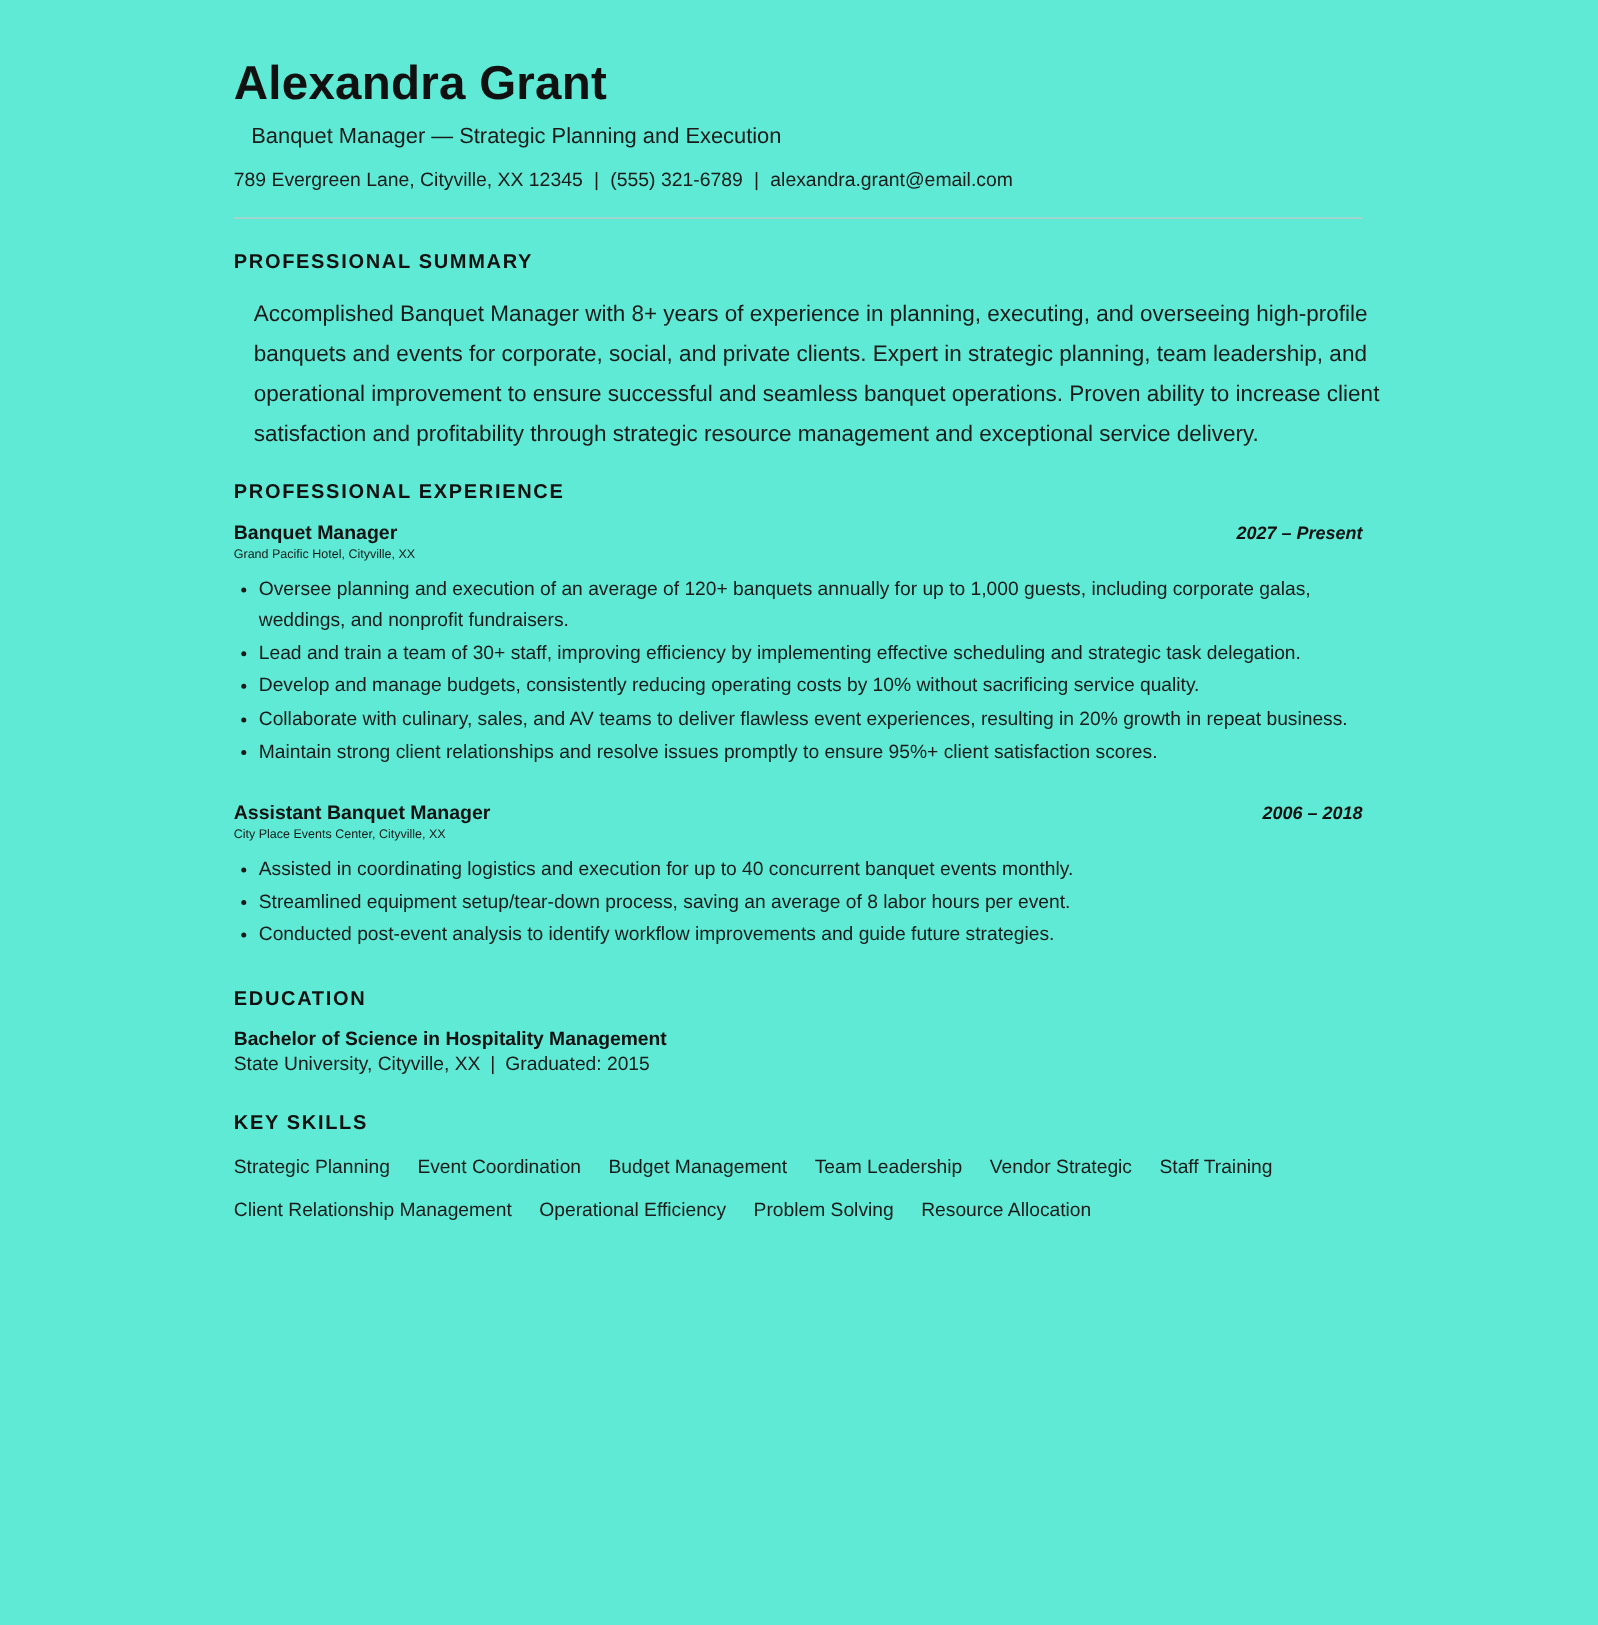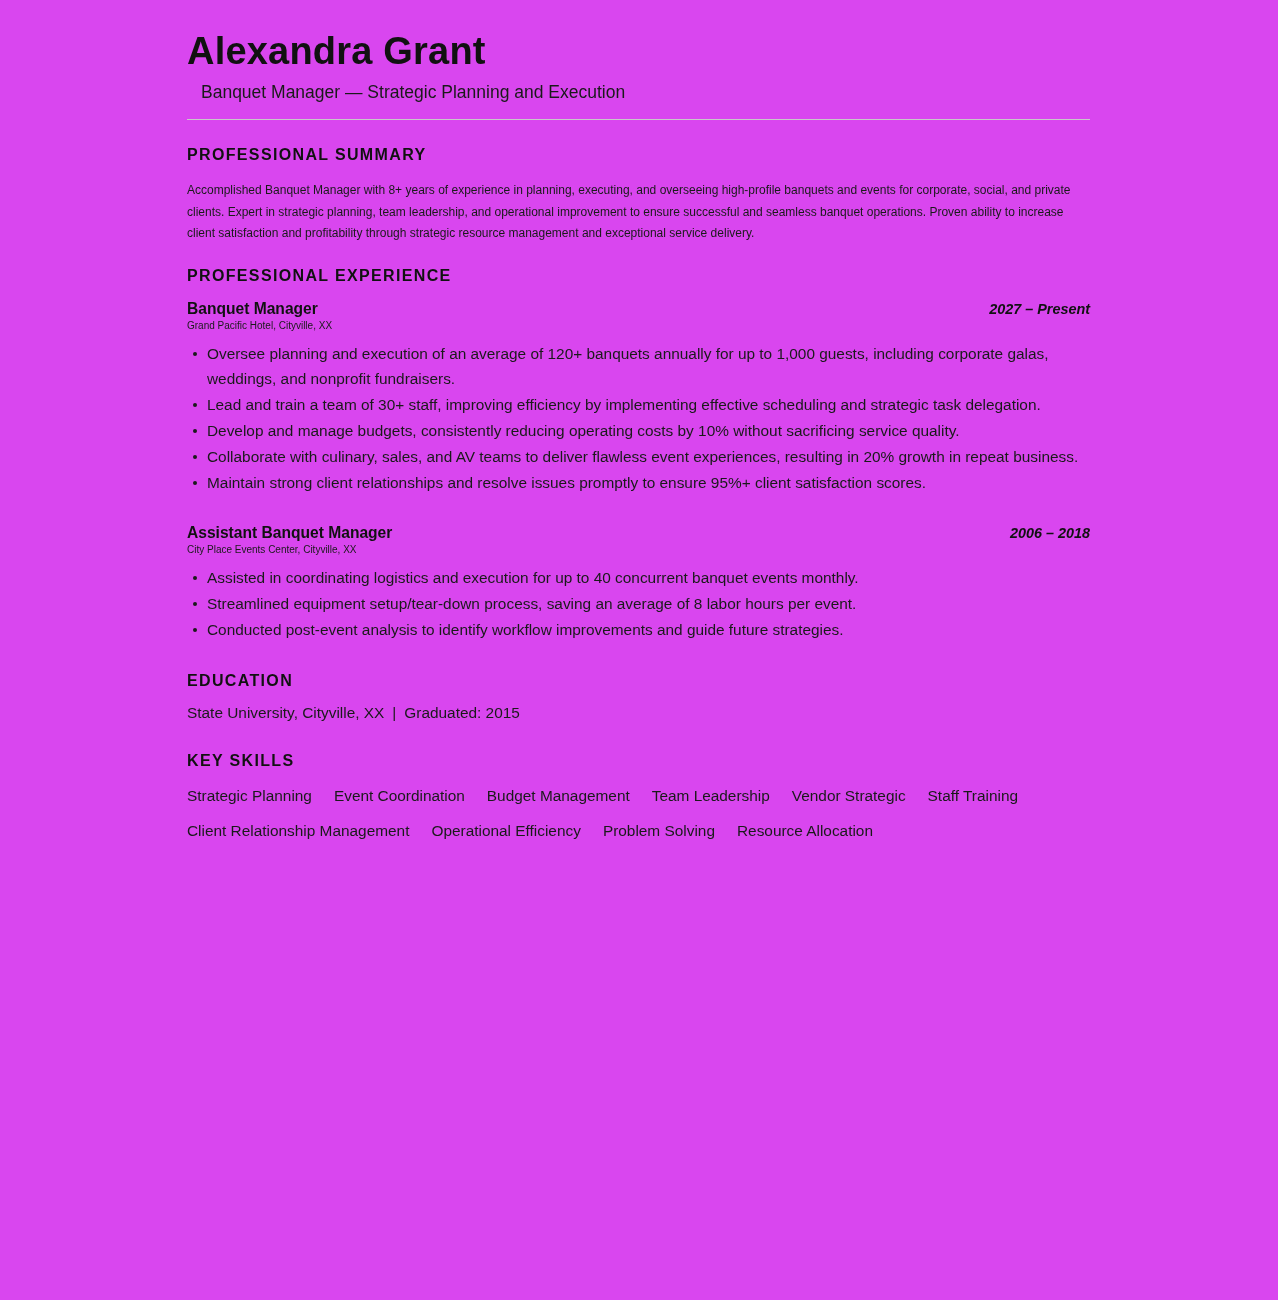--- a/index.html
+++ b/index.html
@@ -10,23 +10,23 @@
   body {
     width: 1278px;
     height: 1300px;
     font-family: "Liberation Sans", sans-serif;
     color: #1a1a1a;
     -webkit-font-smoothing: antialiased;
   }
   .page {
     width: 1278px;
     height: 1300px;
-    background: #d946ef;
+    background: #5eead4;
     box-sizing: border-box;
-    padding: 30px 188px 0 187px;
+    padding: 46px 188px 0 187px;
     position: relative;
   }
 
   
   .name {
     font-size: 38px;
     font-weight: bold;
     letter-spacing: 0.2px;
     line-height: 1.12;
     margin: 0 0 9px 0;
@@ -66,23 +66,23 @@
     text-transform: uppercase;
     margin: 0 0 16px 0;
     color: #111111;
   }
   .section {
     margin-bottom: 22px;
   }
 
   
   .summary-text {
-    font-size: 12px;
+    font-size: 18px;
     line-height: 1.78;
-    margin: 0;
+    margin: 16px;
     width: 903px;
     text-align: left;
     color: #1a1a1a;
   }
 
   
   .exp-section .section-title { margin-bottom: 13px; }
   .job { margin-bottom: 7px; }
   .job + .job { margin-top: 26px; }
   .job-head {
@@ -175,20 +175,23 @@
   }
 </style>
 </head>
 <body>
 
 <div class="page">
 
   <header>
     <h1 class="name">Alexandra Grant</h1>
     <div class="subtitle">Banquet Manager — Strategic Planning and Execution</div>
+    <div class="contact">
+      <span>789 Evergreen Lane, Cityville, XX 12345</span><span class="sep">|</span><span>(555) 321-6789</span><span class="sep">|</span><span>alexandra.grant@email.com</span>
+    </div>
     <hr class="rule">
   </header>
 
   <section class="section summary-section">
     <h2 class="section-title">PROFESSIONAL SUMMARY</h2>
     <p class="summary-text">Accomplished Banquet Manager with 8+ years of experience in planning, executing, and overseeing high-profile banquets and events for corporate, social, and private clients. Expert in strategic planning, team leadership, and operational improvement to ensure successful and seamless banquet operations. Proven ability to increase client satisfaction and profitability through strategic resource management and exceptional service delivery.</p>
   </section>
 
   <section class="section exp-section">
     <h2 class="section-title">PROFESSIONAL EXPERIENCE</h2>
@@ -217,20 +220,21 @@
       <ul class="bullets">
         <li>Assisted in coordinating logistics and execution for up to 40 concurrent banquet events monthly.</li>
         <li>Streamlined equipment setup/tear-down process, saving an average of 8 labor hours per event.</li>
         <li>Conducted post-event analysis to identify workflow improvements and guide future strategies.</li>
       </ul>
     </div>
   </section>
 
   <section class="section edu-section">
     <h2 class="section-title">EDUCATION</h2>
+    <div class="edu-degree">Bachelor of Science in Hospitality Management</div>
     <div class="edu-school">
       <span>State University, Cityville, XX</span><span class="sep">|</span><span>Graduated: 2015</span>
     </div>
   </section>
 
   <section class="section skills-section">
     <h2 class="section-title">KEY SKILLS</h2>
     <div class="skills-list">
       <span class="skill">Strategic Planning</span>
       <span class="skill">Event Coordination</span>

